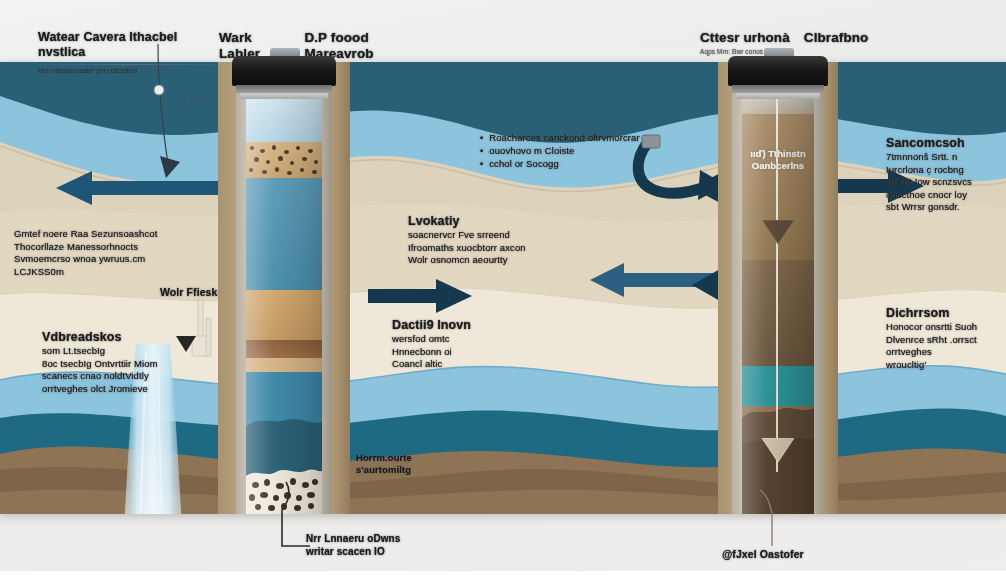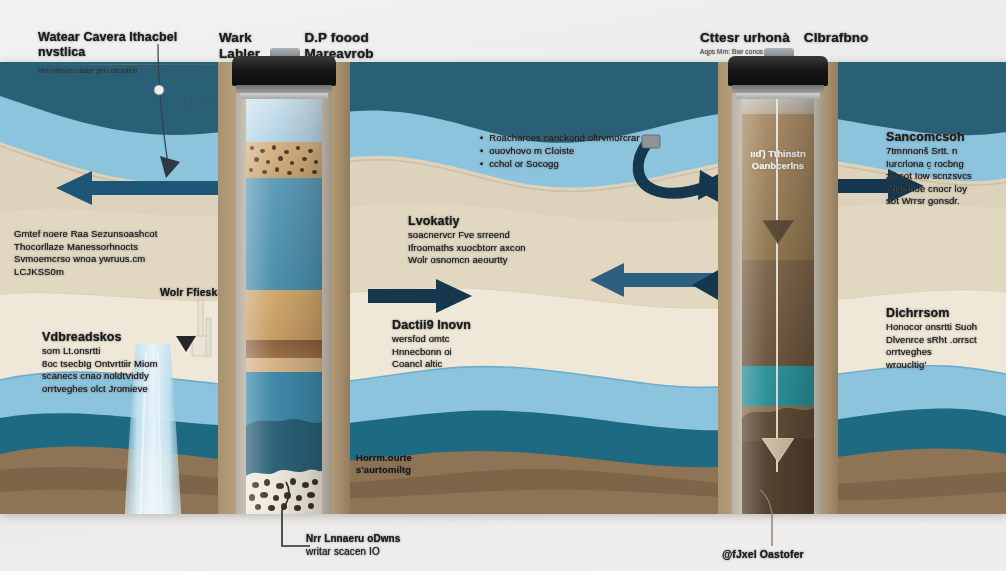--- a/index.html
+++ b/index.html
@@ -203,21 +203,21 @@
     <svg viewBox="0 0 50 62" width="50" height="62">
       <rect x="22" y="0" width="5" height="40" fill="#e8e2d4" stroke="#c7bfad" stroke-width=".8"></rect>
       <rect x="16" y="36" width="18" height="20" rx="2" fill="#eae4d6" stroke="#c7bfad" stroke-width=".8"></rect>
       <rect x="30" y="18" width="5" height="38" fill="#e4ded0" stroke="#c9c1af" stroke-width=".7"></rect>
       <path d="M0,36 L20,36 L10,52 Z" fill="#262626"></path>
     </svg>
   </div>
 
   <div class="panel" style="left:42px;top:330px;width:152px;">
     <div class="blurtext hdr">Vdbreadskos</div>
-    <div class="blurtext body-s">som Lt.onsrtti</div>
+    <div class="blurtext body-s">som Lt.tsecbIg</div>
     <div class="blurtext body-s">8oc tsecbIg Ontvrttiir Miom</div>
     <div class="blurtext body-s">scanecs  cnao noldtVidtly</div>
     <div class="blurtext body-s">orrtveghes olct Jromieve</div>
   </div>
 
   <div class="panel" style="left:480px;top:132px;width:180px;">
     <div style="display:flex;gap:6px;align-items:flex-start;">
       <span class="blurtext" style="font-size:9px;line-height:13px;">•</span>
       <span class="blurtext body-s">Roacharces canckond oltrvmorcrar</span>
     </div>
@@ -269,21 +269,21 @@
     <div class="blurtext" style="font-weight:bold;font-size:9.5px;line-height:12px;color:#181818;">Horrm.ourte</div>
     <div class="blurtext" style="font-weight:bold;font-size:9.5px;line-height:12px;color:#181818;">s'aurtomiltg</div>
   </div>
 
   <div class="arrow" style="left:826px;top:168px;width:100px;height:36px;">
     <svg viewBox="0 0 100 36" width="100" height="36">
       <path d="M0,11 L62,11 L62,1 L98,18 L62,35 L62,25 L0,25 Z" fill="#16384e"></path>
     </svg>
   </div>
 
-  <div class="panel" style="left:886px;top:130px;width:115px;">
+  <div class="panel" style="left:886px;top:136px;width:115px;">
     <div class="blurtext hdr">Sancomcsoh</div>
     <div class="blurtext body-s">7tmnnonš Srtt. n</div>
     <div class="blurtext body-s">Iurcrlona c̣ rocbng</div>
     <div class="blurtext body-s">zd.cot Iow scnzsvcs</div>
     <div class="blurtext body-s">onscthoe cnocr loy</div>
     <div class="blurtext body-s">sbt Wrrsr gonsdr.</div>
   </div>
 
   <div class="arrow" style="left:690px;top:170px;width:48px;height:36px;">
     <svg viewBox="0 0 48 36" width="48" height="36">
@@ -429,21 +429,21 @@
     </div>
   </div>
 
   <div class="pointer" style="left:276px;top:482px;width:46px;height:72px;">
     <svg viewBox="0 0 46 72" width="46" height="72">
       <path d="M10,0 C16,10 12,20 6,28 L6,64 L34,64" stroke="#2b2b2b" stroke-width="1.6" fill="none"></path>
     </svg>
   </div>
   <div class="panel" style="left:306px;top:532px;width:150px;">
     <div class="blurtext" style="font-weight:bold;font-size:10px;line-height:13px;">Nrr Lnnaeru oDwns</div>
-    <div class="blurtext" style="font-weight:normal;font-size:10px;line-height:13px;">writar scacen IO</div>
+    <div class="blurtext" style="font-weight:bold;font-size:10px;line-height:13px;">writar scacen IO</div>
   </div>
 
   <div class="pointer" style="left:756px;top:490px;width:30px;height:60px;">
     <svg viewBox="0 0 30 60" width="30" height="60">
       <path d="M4,0 C12,6 14,14 16,24 L16,56" stroke="#8a7f6e" stroke-width="1.4" fill="none"></path>
     </svg>
   </div>
   <div class="panel" style="left:722px;top:548px;width:160px;">
     <div class="blurtext" style="font-weight:bold;font-size:10.5px;line-height:13px;">@fJxel Oastofer</div>
   </div>

